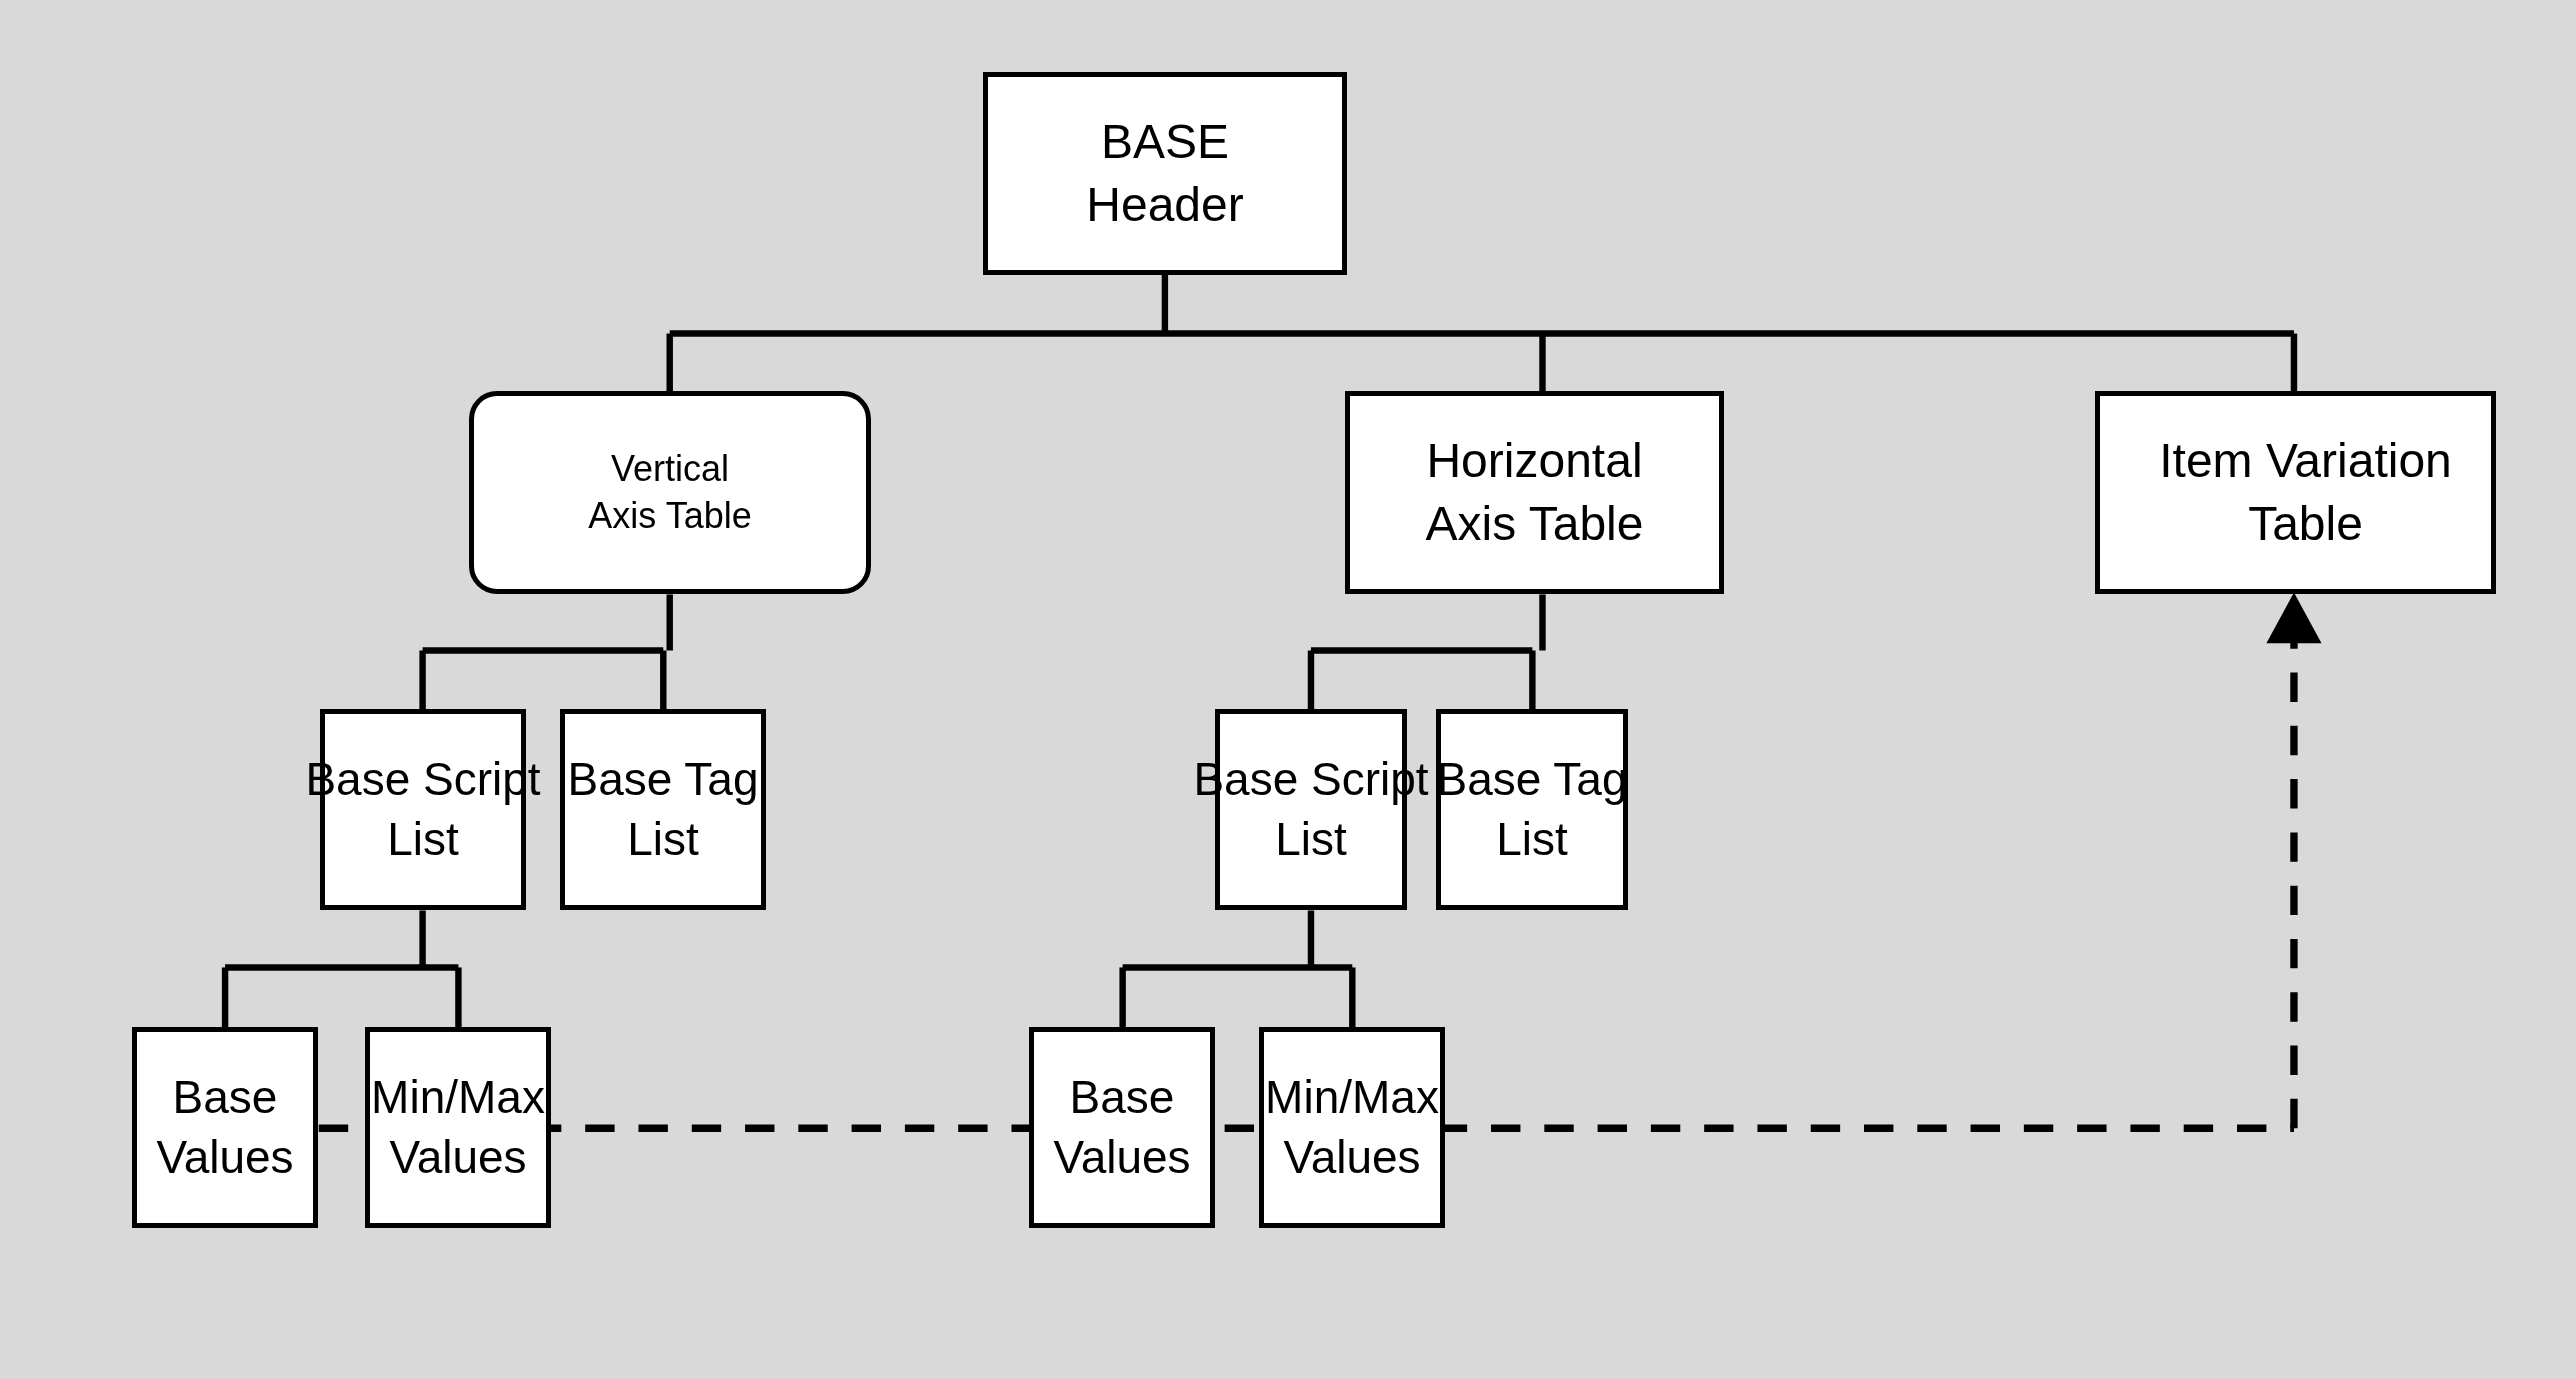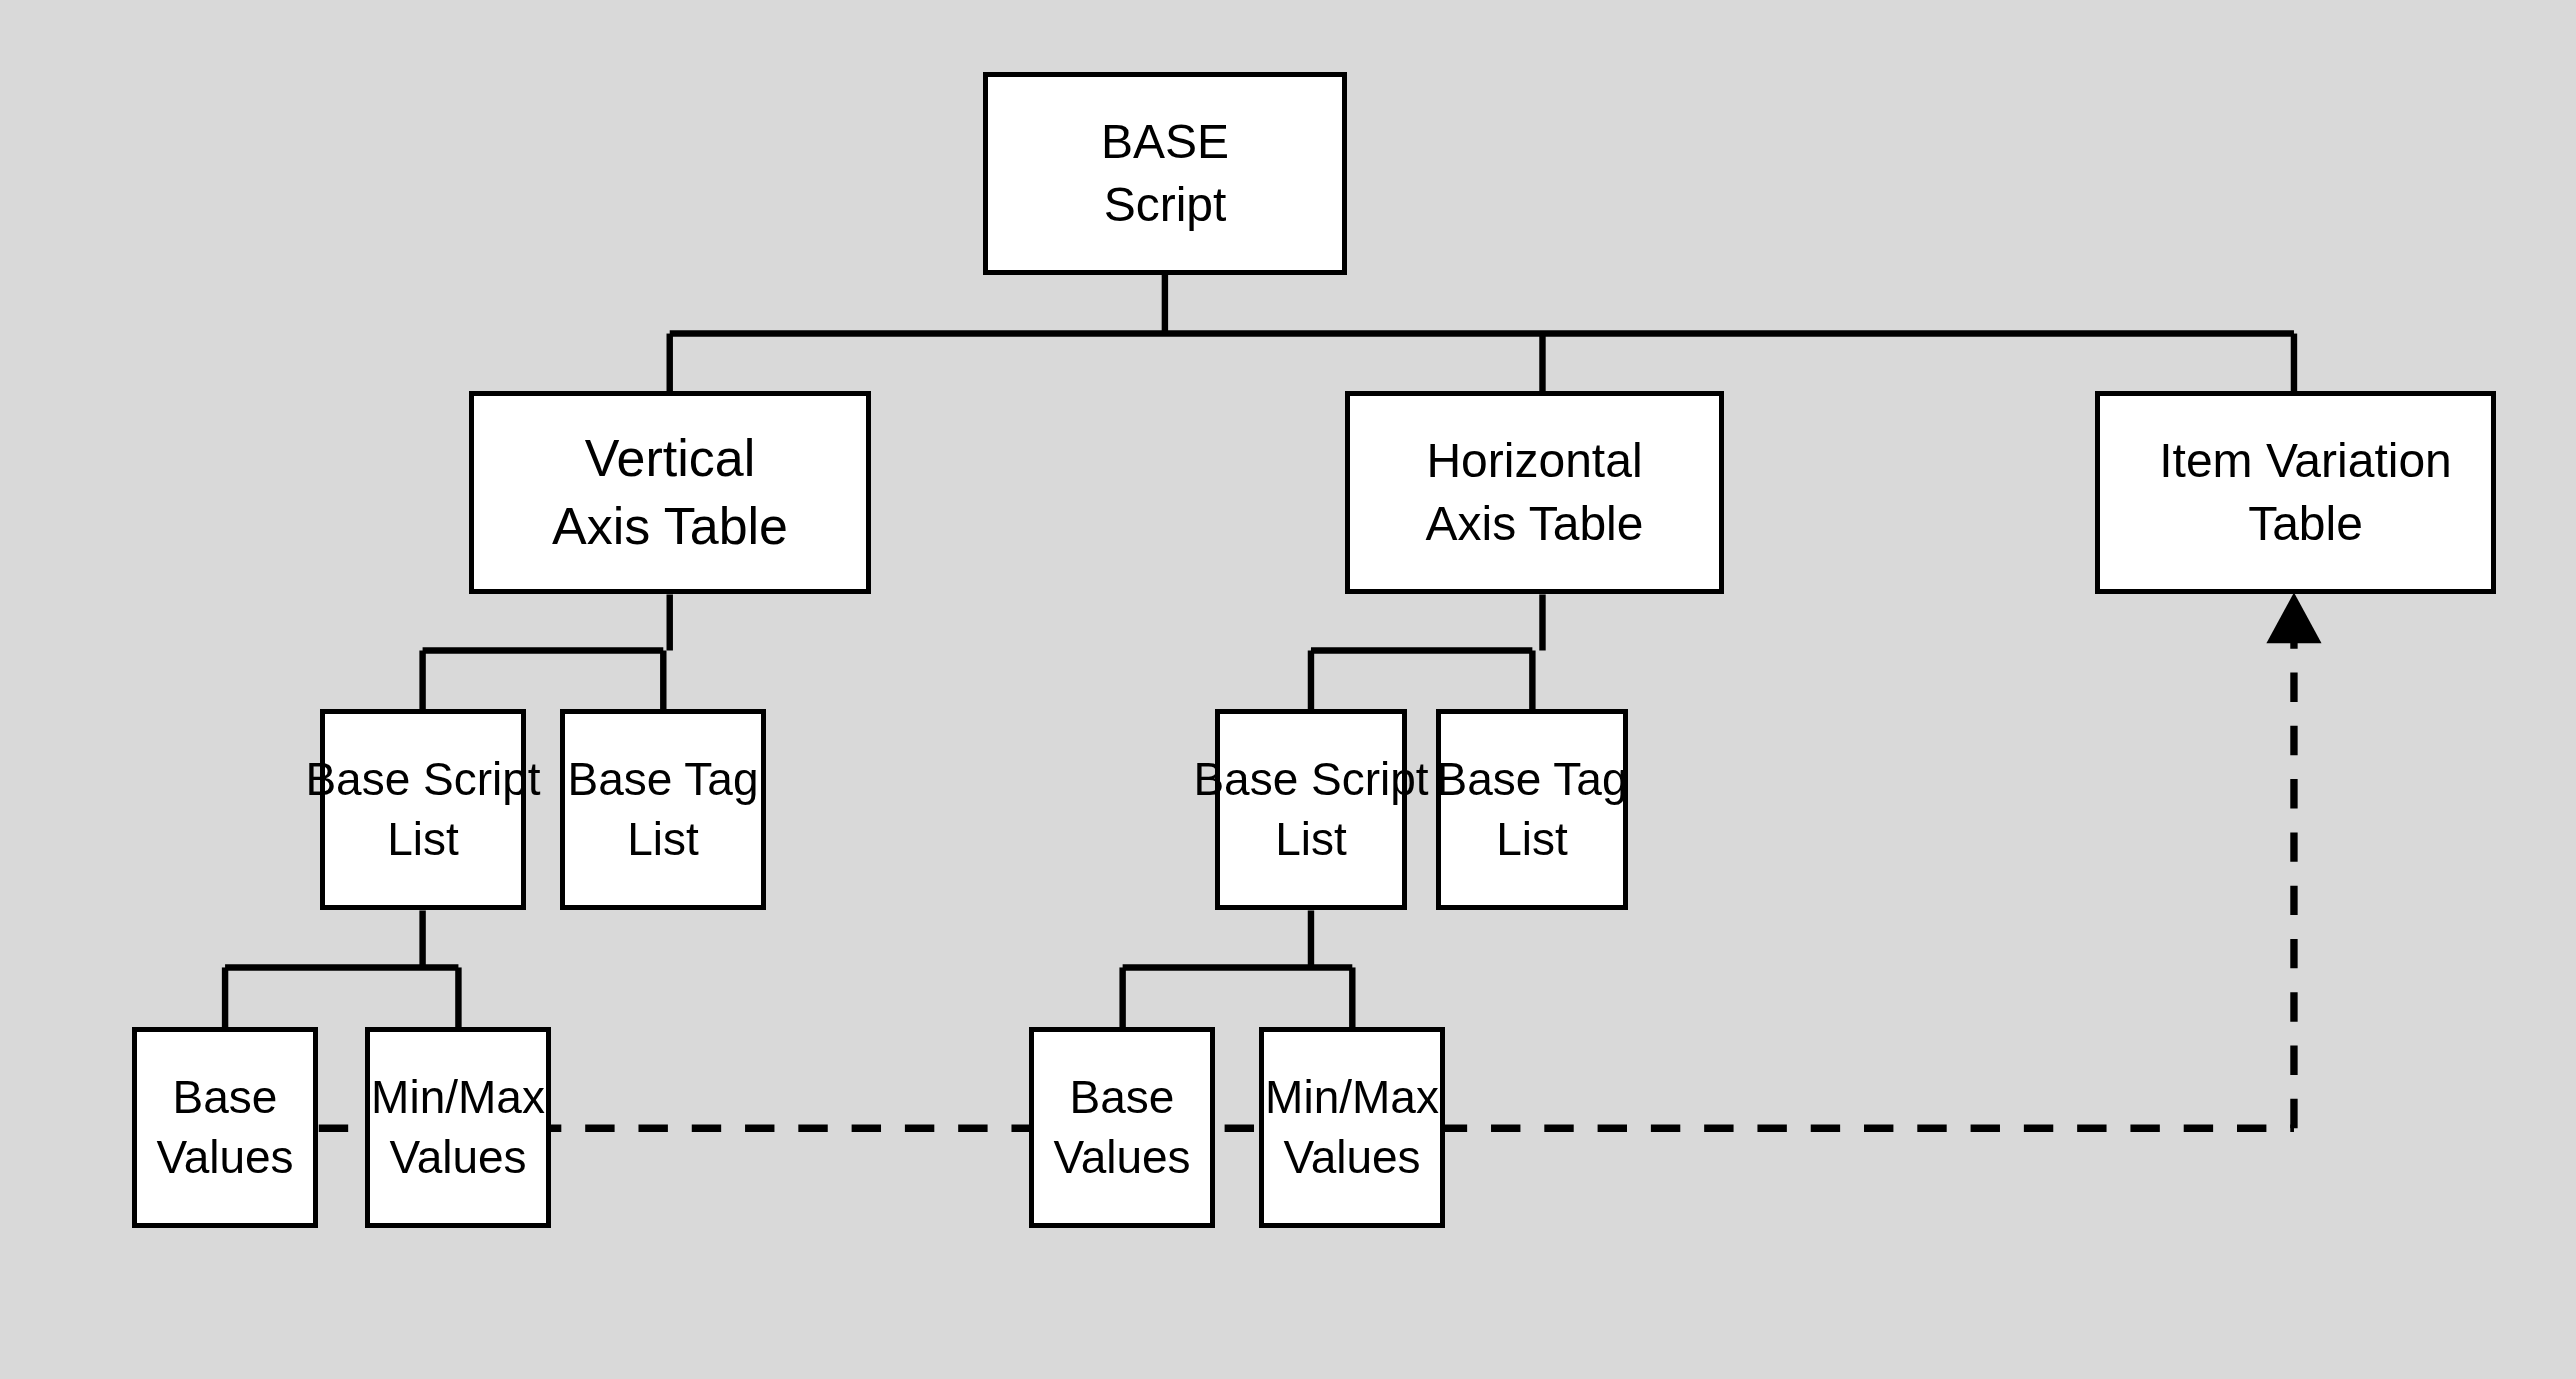--- a/index.html
+++ b/index.html
@@ -36,21 +36,21 @@
     line-height: 1.30;
     z-index: 3;
   }
   .node .line {
     display: block;
     white-space: nowrap;
   }
   
   .n-base-header { left: 983px; top: 72px; width: 364px; height: 203px; font-size: 48px; }
   
-  .n-vert-axis   { left: 469px;  top: 391px; width: 402px; height: 203px; font-size: 52px; }
+  .n-vert-axis   { left: 469px;  top: 391px; width: 402px; height: 203px; font-size: 36px; border-radius: 28px; }
   .n-horiz-axis  { left: 1345px; top: 391px; width: 379px; height: 203px; font-size: 48px; }
   .n-item-var    { left: 2095px; top: 391px; width: 401px; height: 203px; font-size: 48px; padding-left: 20px; }
   
   .n-l-script    { left: 320px;  top: 709px; width: 206px; height: 201px; font-size: 46px; }
   .n-l-tag       { left: 560px;  top: 709px; width: 206px; height: 201px; font-size: 46px; }
   .n-m-script    { left: 1215px; top: 709px; width: 192px; height: 201px; font-size: 46px; }
   .n-m-tag       { left: 1436px; top: 709px; width: 192px; height: 201px; font-size: 46px; }
   
   .n-l-basevals  { left: 132px;  top: 1027px; width: 186px; height: 201px; font-size: 46px; }
   .n-l-minmax    { left: 365px;  top: 1027px; width: 186px; height: 201px; font-size: 46px; }
@@ -95,21 +95,21 @@
 
     <g stroke="#000000" stroke-width="8" fill="none" stroke-dasharray="32 26">
       <path d="M347,1228 L2497,1228"></path>
       <path d="M2497,1228 L2497,690"></path>
     </g>
     <polygon points="2497,645 2467,700 2527,700" fill="#000000" stroke="none"></polygon>
   </svg>
 
   <div class="node n-base-header">
     <span class="line">BASE</span>
-    <span class="line">Script</span>
+    <span class="line">Header</span>
   </div>
 
   <div class="node n-vert-axis">
     <span class="line">Vertical</span>
     <span class="line">Axis Table</span>
   </div>
   <div class="node n-horiz-axis">
     <span class="line">Horizontal</span>
     <span class="line">Axis Table</span>
   </div>

